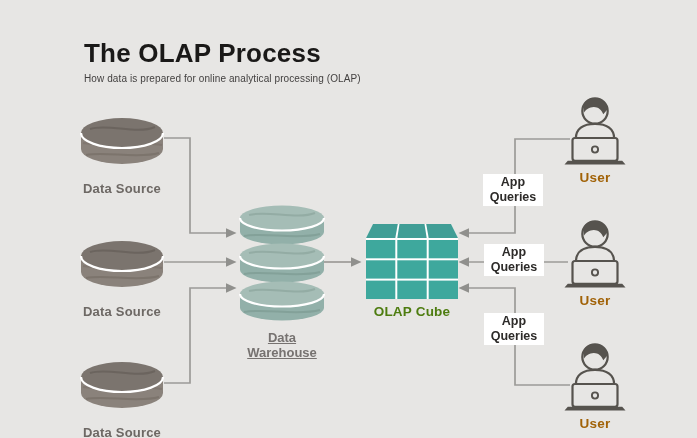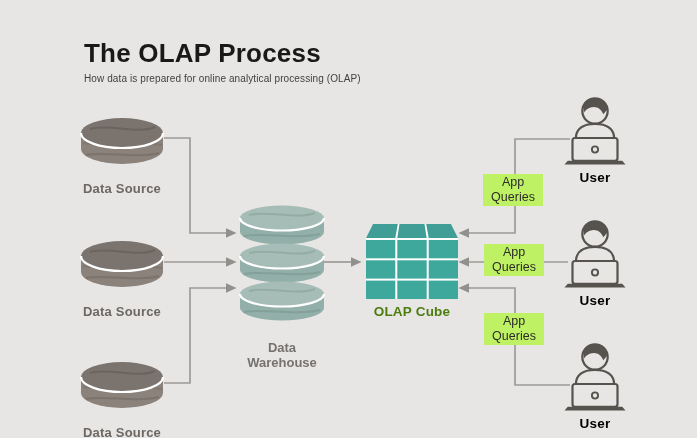--- a/index.html
+++ b/index.html
@@ -25,36 +25,36 @@
   #connectors{position:absolute;left:0;top:0;z-index:1;}
 
   
   .node{position:absolute;z-index:2;text-align:center;}
   .node svg{display:block;margin:0 auto;}
 
   .src-label{
     margin-top:16px;font-size:13px;font-weight:600;color:#6d6864;letter-spacing:.2px;
   }
   .wh-label{
-    margin:20px auto 0;width:82px;line-height:1.15;
-    font-size:13px;font-weight:600;color:#767below;color:#767270;
+    margin:10px auto 0;width:82px;line-height:1.15;
+    font-size:13px;font-weight:600;color:#767below;color:#767270;text-decoration:underline;
   }
   .wh-label{color:#767270;}
   .cube-label{
     margin-top:4px;font-size:13.5px;font-weight:700;color:#4d7c0f;letter-spacing:.2px;
   }
   .user-label{
-    margin-top:5px;font-size:13.5px;font-weight:700;color:#000000;letter-spacing:.2px;
+    margin-top:5px;font-size:13.5px;font-weight:700;color:#a16207;letter-spacing:.2px;
   }
 
   
   .queries{
     position:absolute;z-index:3;width:60px;
-    background:#bef264;padding:1px 0;
-    text-align:center;font-size:12.5px;font-weight:400;color:#2d2b29;line-height:1.18;
+    background:#ffffff;padding:1px 0;
+    text-align:center;font-size:12.5px;font-weight:700;color:#2d2b29;line-height:1.18;
   }
   #queries-1{left:483px;top:174px;}
   #queries-2{left:484px;top:244px;}
   #queries-3{left:484px;top:313px;}
 
   
   #source-1{left:67px;top:117px;width:110px;}
   #source-2{left:67px;top:240px;width:110px;}
   #source-3{left:67px;top:361px;width:110px;}
   #warehouse{left:232px;top:205px;width:100px;}

